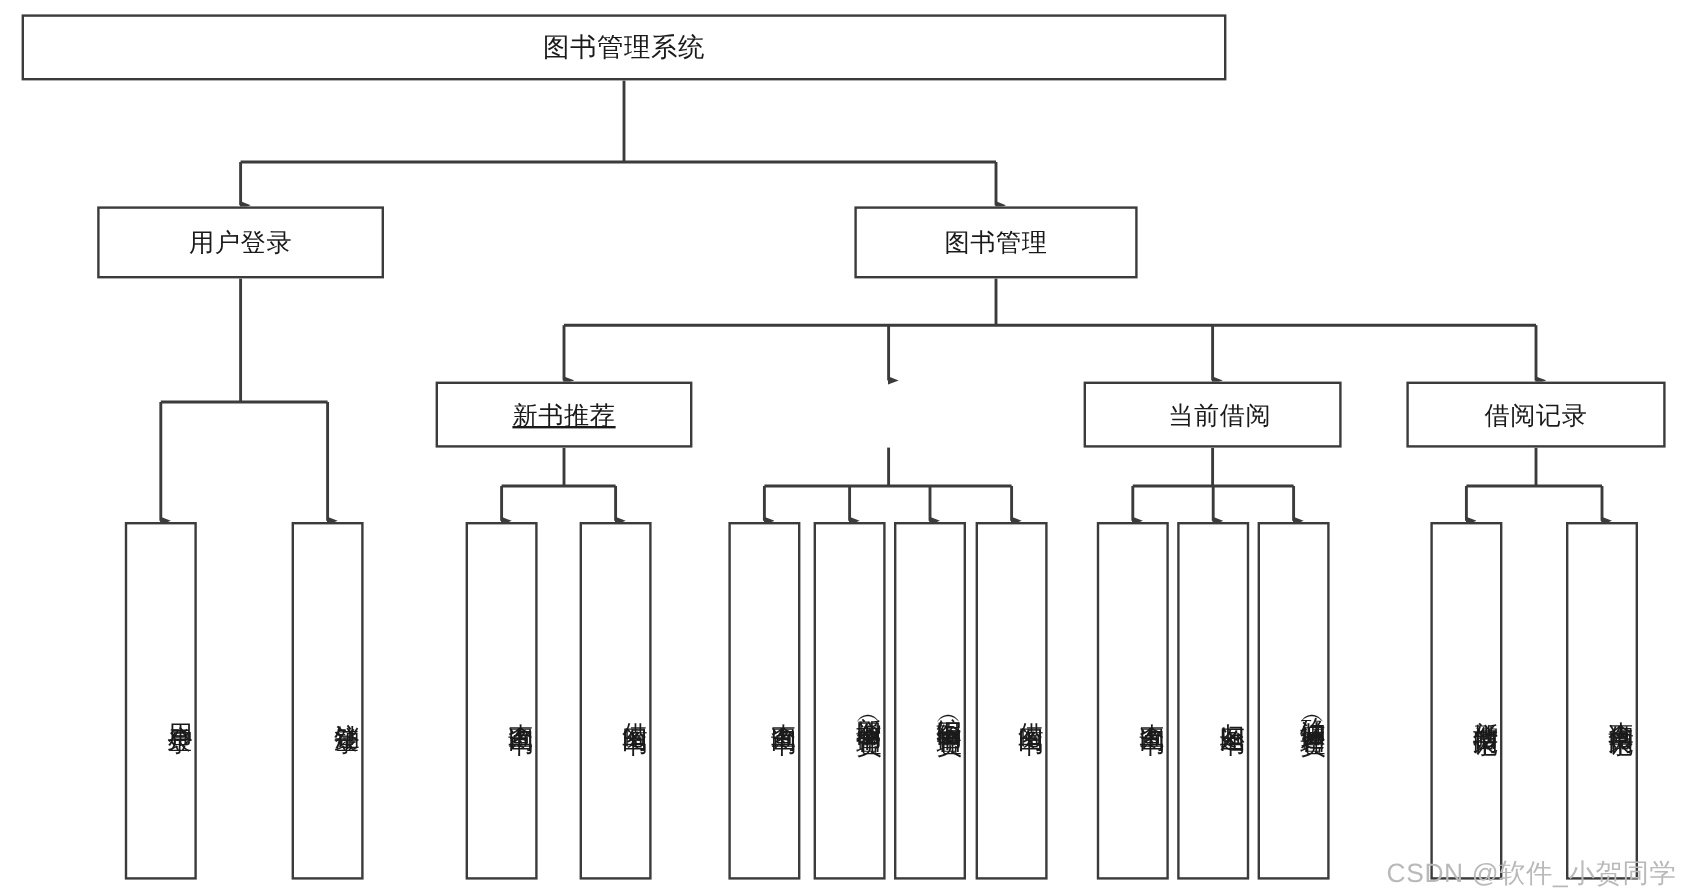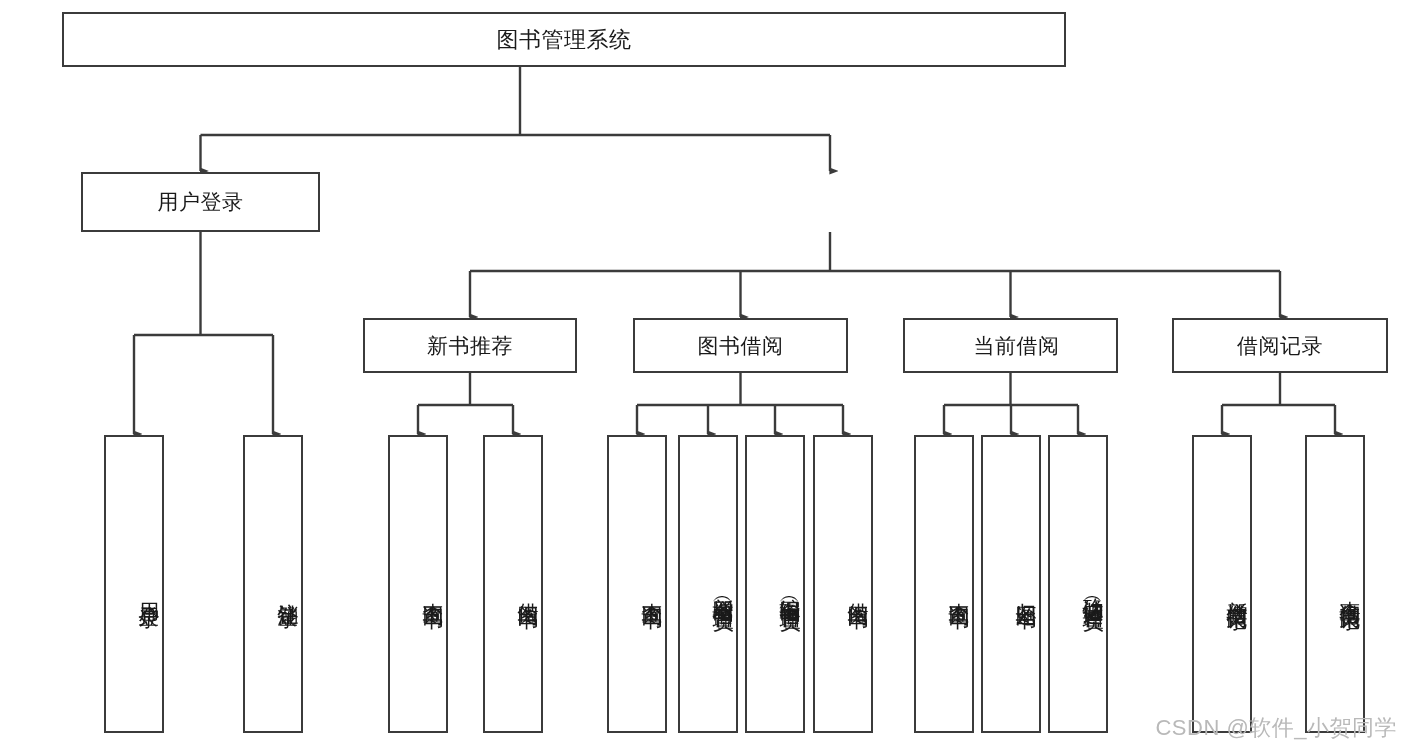--- a/index.html
+++ b/index.html
@@ -104,33 +104,33 @@
         <line x1="944" y1="405" x2="944" y2="434" marker-end="url(#arrowhead)"></line>
         <line x1="1011" y1="405" x2="1011" y2="434" marker-end="url(#arrowhead)"></line>
         <line x1="1078" y1="405" x2="1078" y2="434" marker-end="url(#arrowhead)"></line>
         <line x1="1280" y1="373" x2="1280" y2="405"></line>
         <line x1="1222" y1="405" x2="1335" y2="405"></line>
         <line x1="1222" y1="405" x2="1222" y2="434" marker-end="url(#arrowhead)"></line>
         <line x1="1335" y1="405" x2="1335" y2="434" marker-end="url(#arrowhead)"></line>
       </g>
   </svg>
 
-  <div class="node node-h node-root" style="left: 18px; top: 12px; width: 1004px; height: 55px; margin-left: 44px;">
+  <div class="node node-h node-root" style="left: 18px; top: 12px; width: 1004px; height: 55px;">
       <span>图书管理系统</span>
     </div>
 
   <div class="node node-h" style="left: 81px; top: 172px; width: 239px; height: 60px;">
       <span>用户登录</span>
     </div>
+  <div class="node node-h" style="left: 712px; top: 172px; width: 236px; height: 60px;">
+      <span>图书管理</span>
+    </div>
 
-  <div class="node node-h" style="left: 363px; top: 318px; width: 214px; height: 55px;">
+  <div class="node node-h" style="left: 363px; top: 318px; width: 214px; height: 55px; text-decoration: underline;">
       <span>新书推荐</span>
-    </div>
-  <div class="node node-h" style="left: 633px; top: 318px; width: 215px; height: 55px;">
-      <span>图书借阅</span>
     </div>
   <div class="node node-h" style="left: 903px; top: 318px; width: 215px; height: 55px; padding-left: 12px;">
       <span>当前借阅</span>
     </div>
   <div class="node node-h" style="left: 1172px; top: 318px; width: 216px; height: 55px;">
       <span>借阅记录</span>
     </div>
 
   <div class="node node-v" style="left: 104px; top: 435px; width: 60px; height: 298px;">
       <span>用户登录</span>

